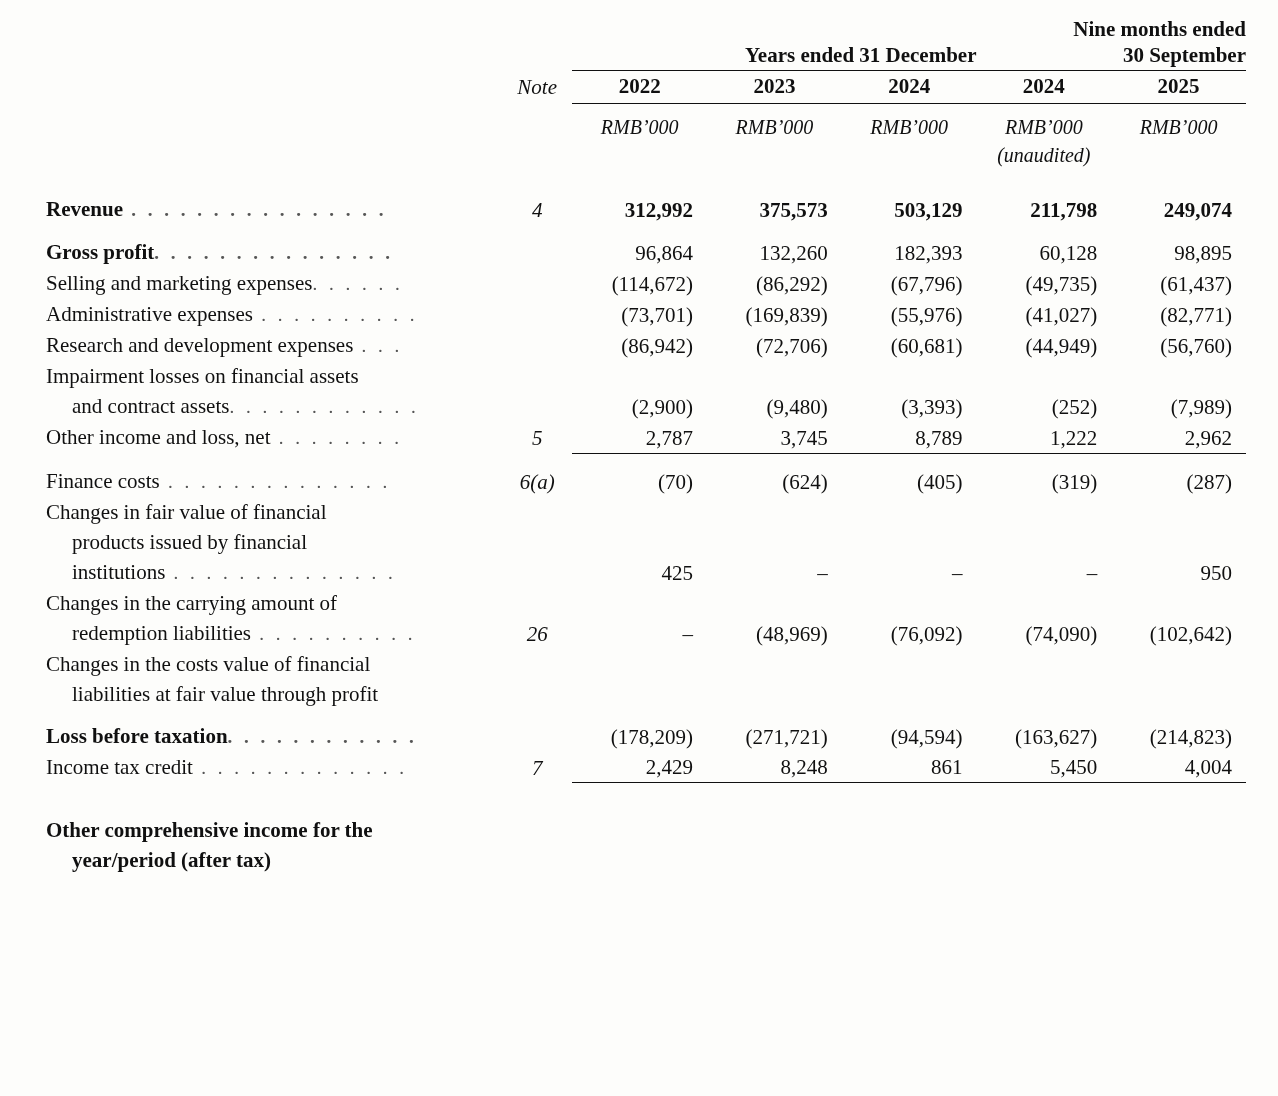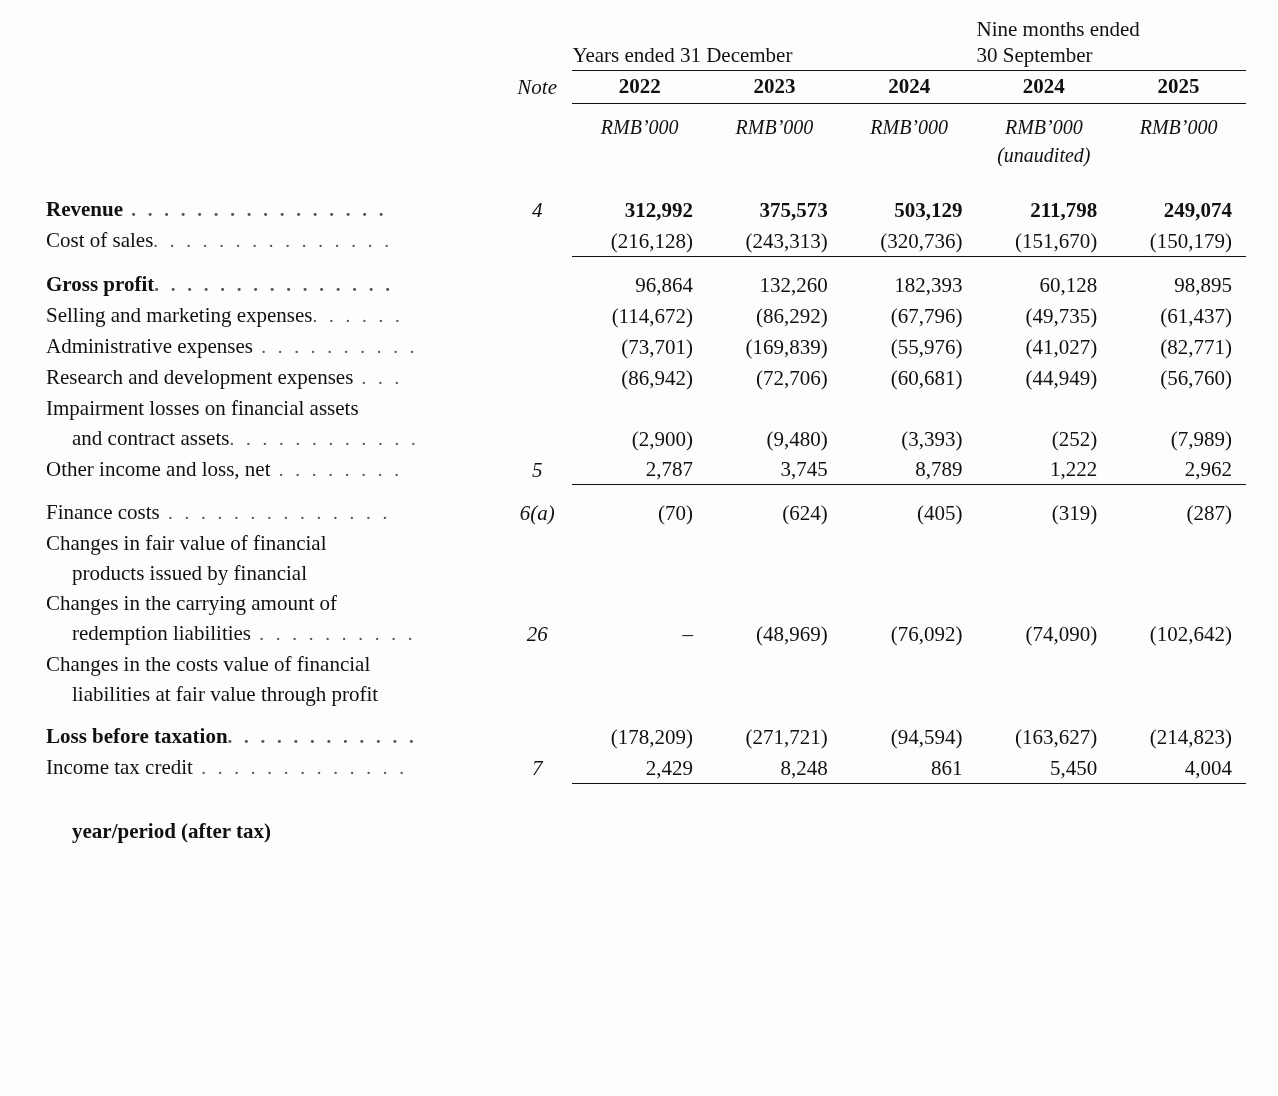--- a/index.html
+++ b/index.html
@@ -34,22 +34,22 @@
 
   td, th {
     vertical-align: bottom;
     padding: 0;
     font-size: 21px;
     line-height: 30px;
   }
 
   
   .hdr-group {
-    text-align: left;
-    font-weight: normal;
+    text-align: right;
+    font-weight: bold;
     font-size: 21px;
     line-height: 26px;
     padding-bottom: 2px;
   }
   .rule-under {
     border-bottom: 1.6px solid #111;
   }
   .hdr-note {
     font-style: italic;
     text-align: center;
@@ -179,29 +179,20 @@
     <tr>
       <td class="lbl bold"><span>Revenue</span><span class="dots"> . . . . . . . . . . . . . . . .</span></td>
       <td class="note">4</td>
       <td class="num bold">312,992</td>
       <td class="num bold">375,573</td>
       <td class="num bold">503,129</td>
       <td class="num bold">211,798</td>
       <td class="num bold">249,074</td>
     </tr>
 
-    <tr>
-      <td class="lbl"><span>Cost of sales</span><span class="dots">. . . . . . . . . . . . . . .</span></td>
-      <td class="note"></td>
-      <td class="num botline">(216,128)</td>
-      <td class="num botline">(243,313)</td>
-      <td class="num botline">(320,736)</td>
-      <td class="num botline">(151,670)</td>
-      <td class="num botline">(150,179)</td>
-    </tr>
 
     <tr class="gap-sm">
           <td colspan="7"></td>
         </tr>
 
     <tr>
       <td class="lbl bold"><span>Gross profit</span><span class="dots">. . . . . . . . . . . . . . .</span></td>
       <td class="note"></td>
       <td class="num">96,864</td>
       <td class="num">132,260</td>
@@ -298,20 +289,29 @@
     <tr>
       <td class="lbl indent"><span>products issued by financial</span></td>
       <td class="note"></td>
       <td class="num"></td>
       <td class="num"></td>
       <td class="num"></td>
       <td class="num"></td>
       <td class="num"></td>
     </tr>
 
+    <tr>
+      <td class="lbl indent"><span>institutions</span><span class="dots"> . . . . . . . . . . . . . .</span></td>
+      <td class="note"></td>
+      <td class="num">425</td>
+      <td class="num">–</td>
+      <td class="num">–</td>
+      <td class="num">–</td>
+      <td class="num">950</td>
+    </tr>
 
     <tr>
       <td class="lbl"><span>Changes in the carrying amount of</span></td>
       <td class="note"></td>
       <td class="num"></td>
       <td class="num"></td>
       <td class="num"></td>
       <td class="num"></td>
       <td class="num"></td>
     </tr>
@@ -373,20 +373,29 @@
 
     <tr class="gap-sm">
           <td colspan="7"></td>
         </tr>
 
 
     <tr class="gap-md">
           <td colspan="7"></td>
         </tr>
 
+    <tr>
+      <td class="lbl bold">Other comprehensive income for the</td>
+      <td></td>
+      <td></td>
+      <td></td>
+      <td></td>
+      <td></td>
+      <td></td>
+    </tr>
 
     <tr>
       <td class="lbl bold indent">year/period (after tax)</td>
       <td></td>
       <td></td>
       <td></td>
       <td></td>
       <td></td>
       <td></td>
     </tr>

